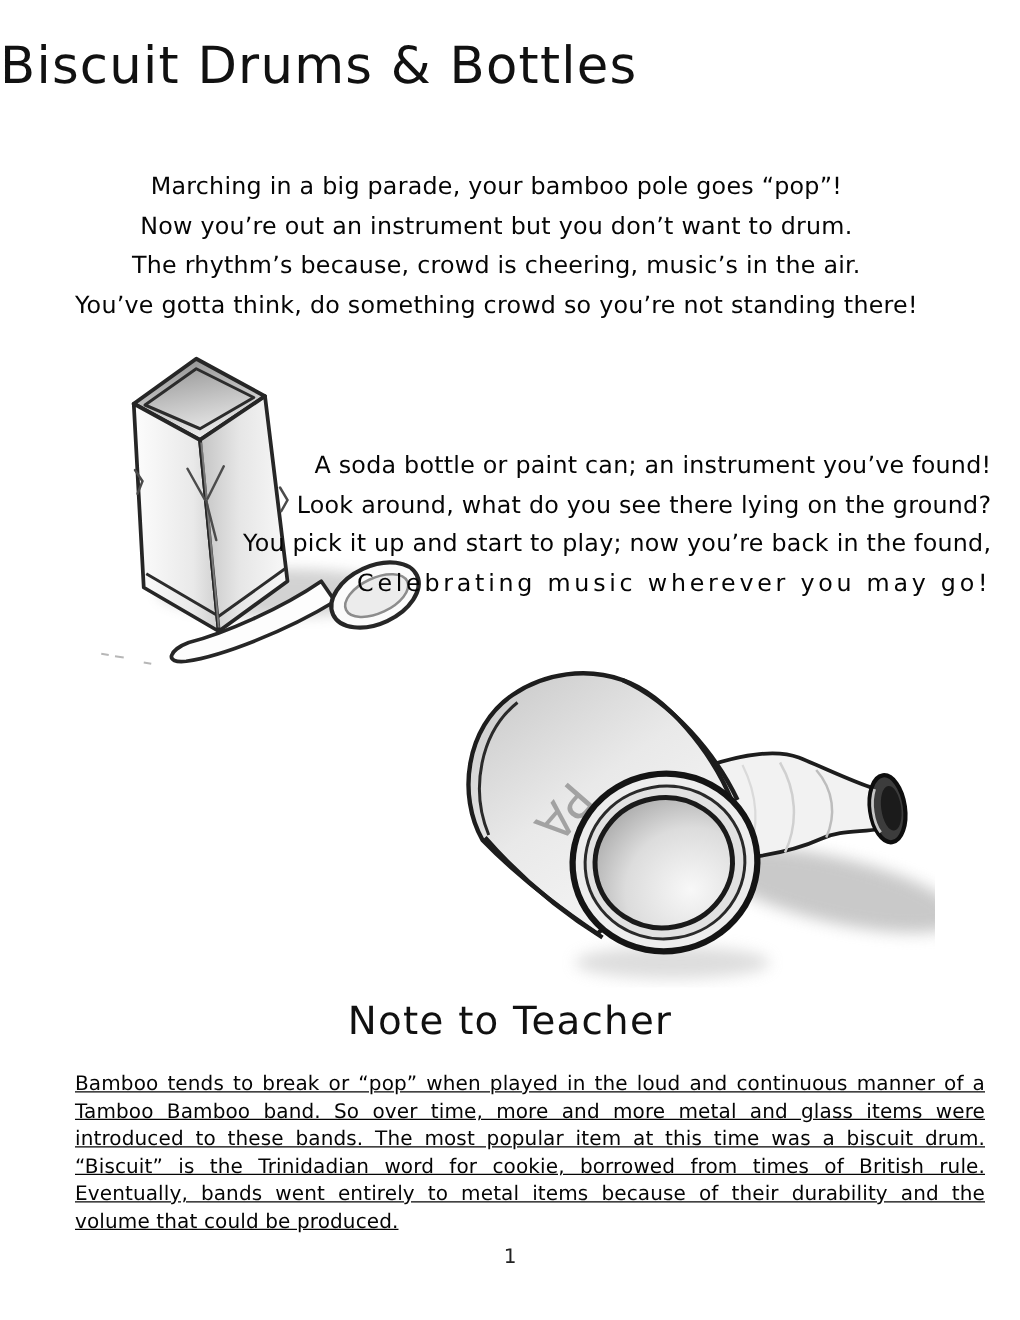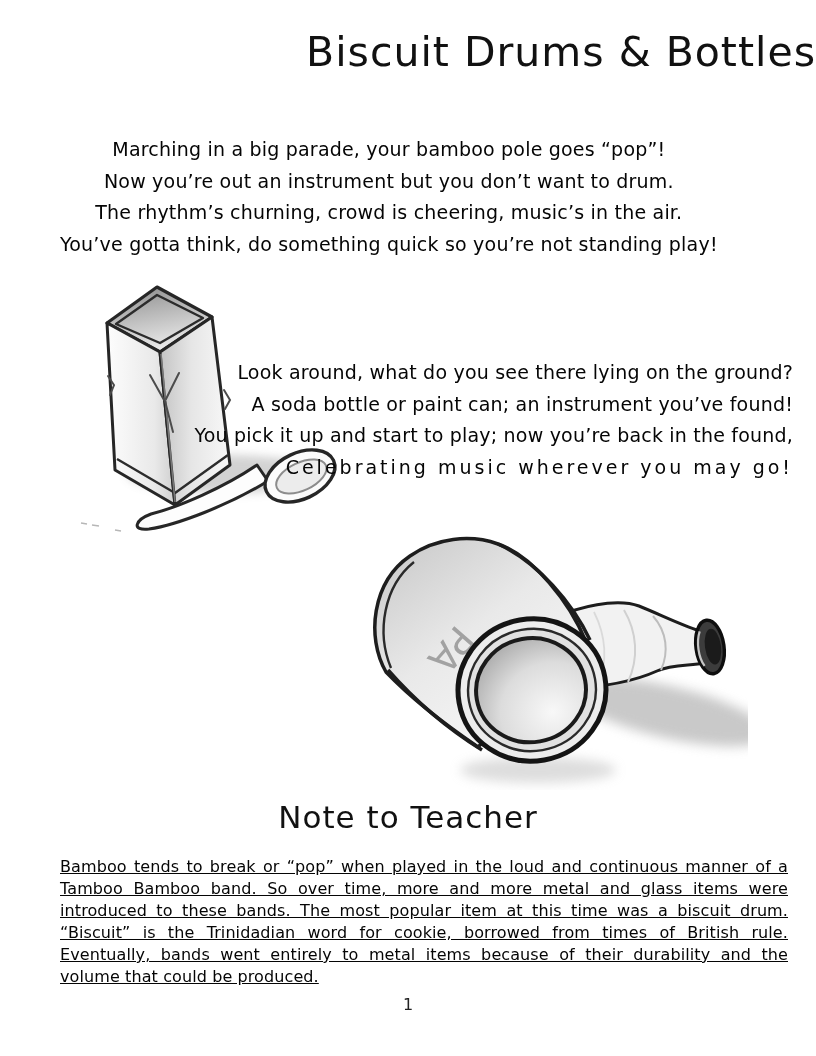--- a/index.html
+++ b/index.html
@@ -9,21 +9,21 @@
     margin: 0 auto;
     background: #ffffff;
     font-family: "DejaVu Sans", "Liberation Sans", sans-serif;
     color: #050505;
     overflow: hidden;
   }
   .title {
     position: absolute;
     top: 28px; left: 0; right: 0;
     margin: 0;
-    text-align: right;
+    text-align: left;
     font-size: 41px;
     font-weight: 400;
     letter-spacing: 1px;
     color: #111;
   }
   .verse { position: absolute; font-size: 19px; line-height: 31.5px; letter-spacing: 0.2px; text-align: center; }
   .verse p { margin: 0; }
   .verse-1 { left: 60px; top: 134px; }
   .verse-2 { right: 23px; top: 357px; text-align: right; }
   .verse-2 .spaced-line { letter-spacing: 3px; }
@@ -62,22 +62,22 @@
 </head>
 <body>
 
 <div class="page">
 
   <h1 class="title">Biscuit Drums &amp; Bottles</h1>
 
   <div class="verse verse-1">
     <p>Marching in a big parade, your bamboo pole goes “pop”!</p>
     <p>Now you’re out an instrument but you don’t want to drum.</p>
-    <p>The rhythm’s churning, crowd is cheering, music’s in the air.</p>
-    <p>You’ve gotta think, do something quick so you’re not standing play!</p>
+    <p>The rhythm’s because, crowd is cheering, music’s in the air.</p>
+    <p>You’ve gotta think, do something crowd so you’re not standing there!</p>
   </div>
 
   <div class="illus illus-tin">
     <svg viewBox="0 0 270 256" width="270" height="256">
       <defs>
         <linearGradient id="tinLeftFace" x1="0" y1="0" x2="1" y2="0">
           <stop offset="0" stop-color="#fdfdfd"></stop>
           <stop offset="0.7" stop-color="#e9e9e9"></stop>
           <stop offset="1" stop-color="#cfcfcf"></stop>
         </linearGradient>
@@ -117,22 +117,22 @@
 
       <path d="M76,234 C60,240 56,251 74,249 C102,245 154,225 193,201 L182,185 C150,207 104,227 76,234 Z" fill="#fdfdfd" stroke="#262626" stroke-width="3" stroke-linejoin="round"></path>
       <g transform="rotate(-25 225 196)">
         <ellipse cx="225" cy="196" rx="37" ry="23" fill="#fbfbfb" stroke="#262626" stroke-width="3.4"></ellipse>
         <ellipse cx="226" cy="197" rx="27" ry="14" fill="#ececec" stroke="#8c8c8c" stroke-width="2"></ellipse>
       </g>
     </svg>
   </div>
 
   <div class="verse verse-2">
+    <p>A soda bottle or paint can; an instrument you’ve found!</p>
     <p>Look around, what do you see there lying on the ground?</p>
-    <p>A soda bottle or paint can; an instrument you’ve found!</p>
     <p>You pick it up and start to play; now you’re back in the found,</p>
     <p class="spaced-line">Celebrating music wherever you may go!</p>
   </div>
 
   <div class="illus illus-can">
     <svg viewBox="0 0 390 258" width="390" height="258">
       <defs>
         <linearGradient id="canBody" x1="0" y1="0" x2="0.75" y2="1">
           <stop offset="0" stop-color="#c6c6c6"></stop>
           <stop offset="0.5" stop-color="#e9e9e9"></stop>

